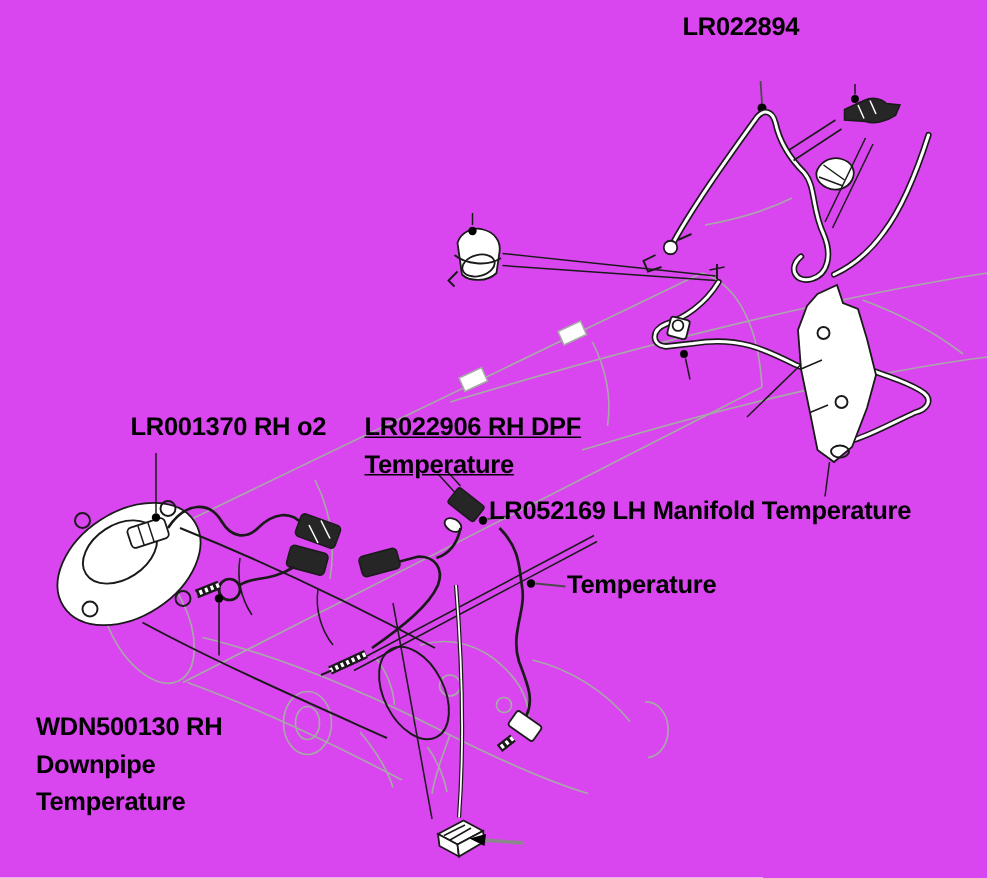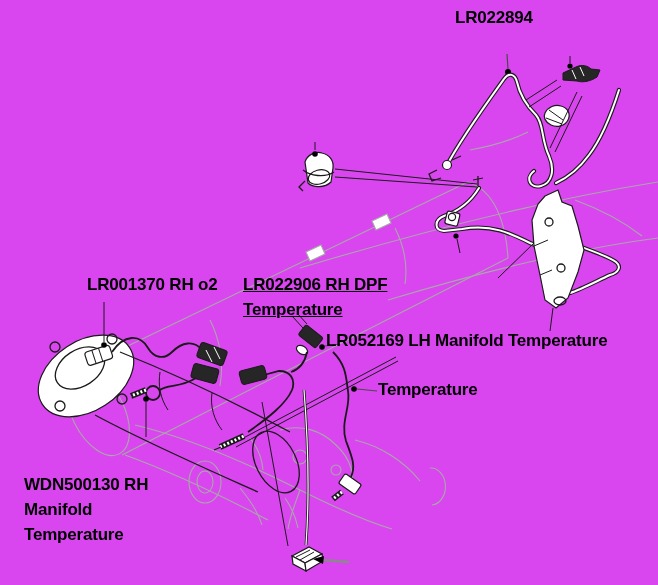--- a/index.html
+++ b/index.html
@@ -249,17 +249,17 @@
   <div class="part-label" style="left:326px;top:328px;">
     <span>LR052169 LH Manifold Temperature</span>
   </div>
 
   <div class="part-label" style="left:378px;top:377px;">
     <span>Temperature</span>
   </div>
 
   <div class="part-label" style="left:24px;top:435px;margin-top:37px;">
     <span>WDN500130 RH</span>
-    <span>Manifold</span>
+    <span>Downpipe</span>
     <span>Temperature</span>
   </div>
 
 </div>
 
 </body></html>

